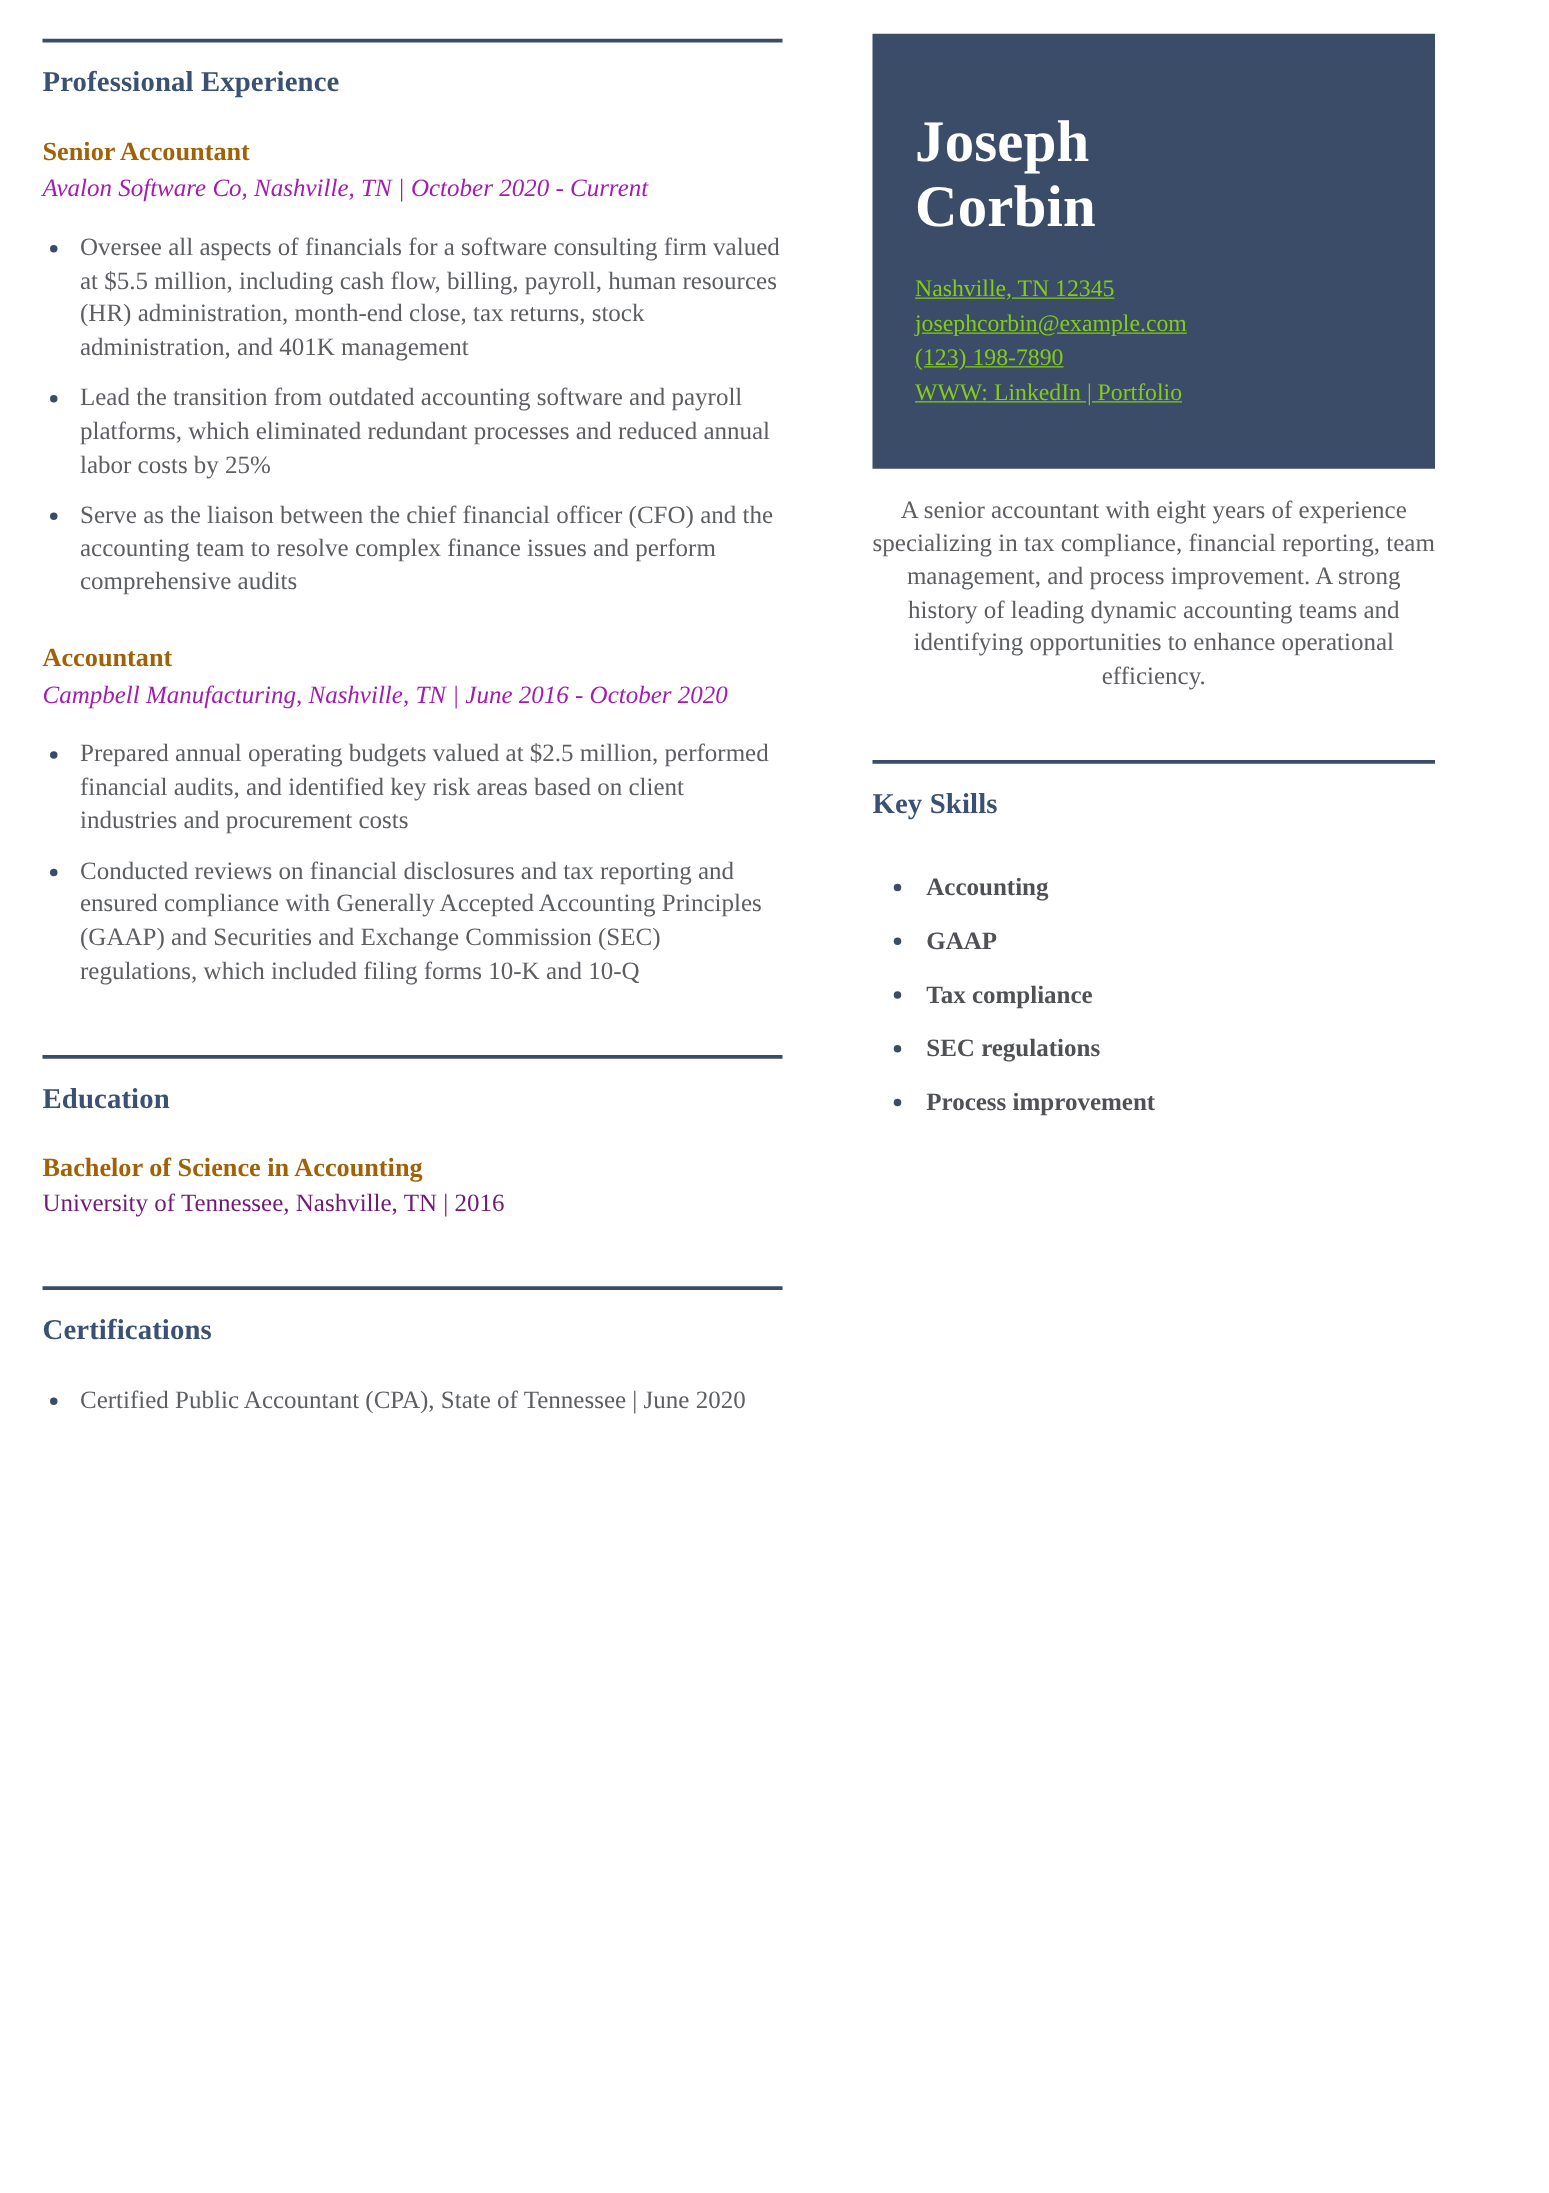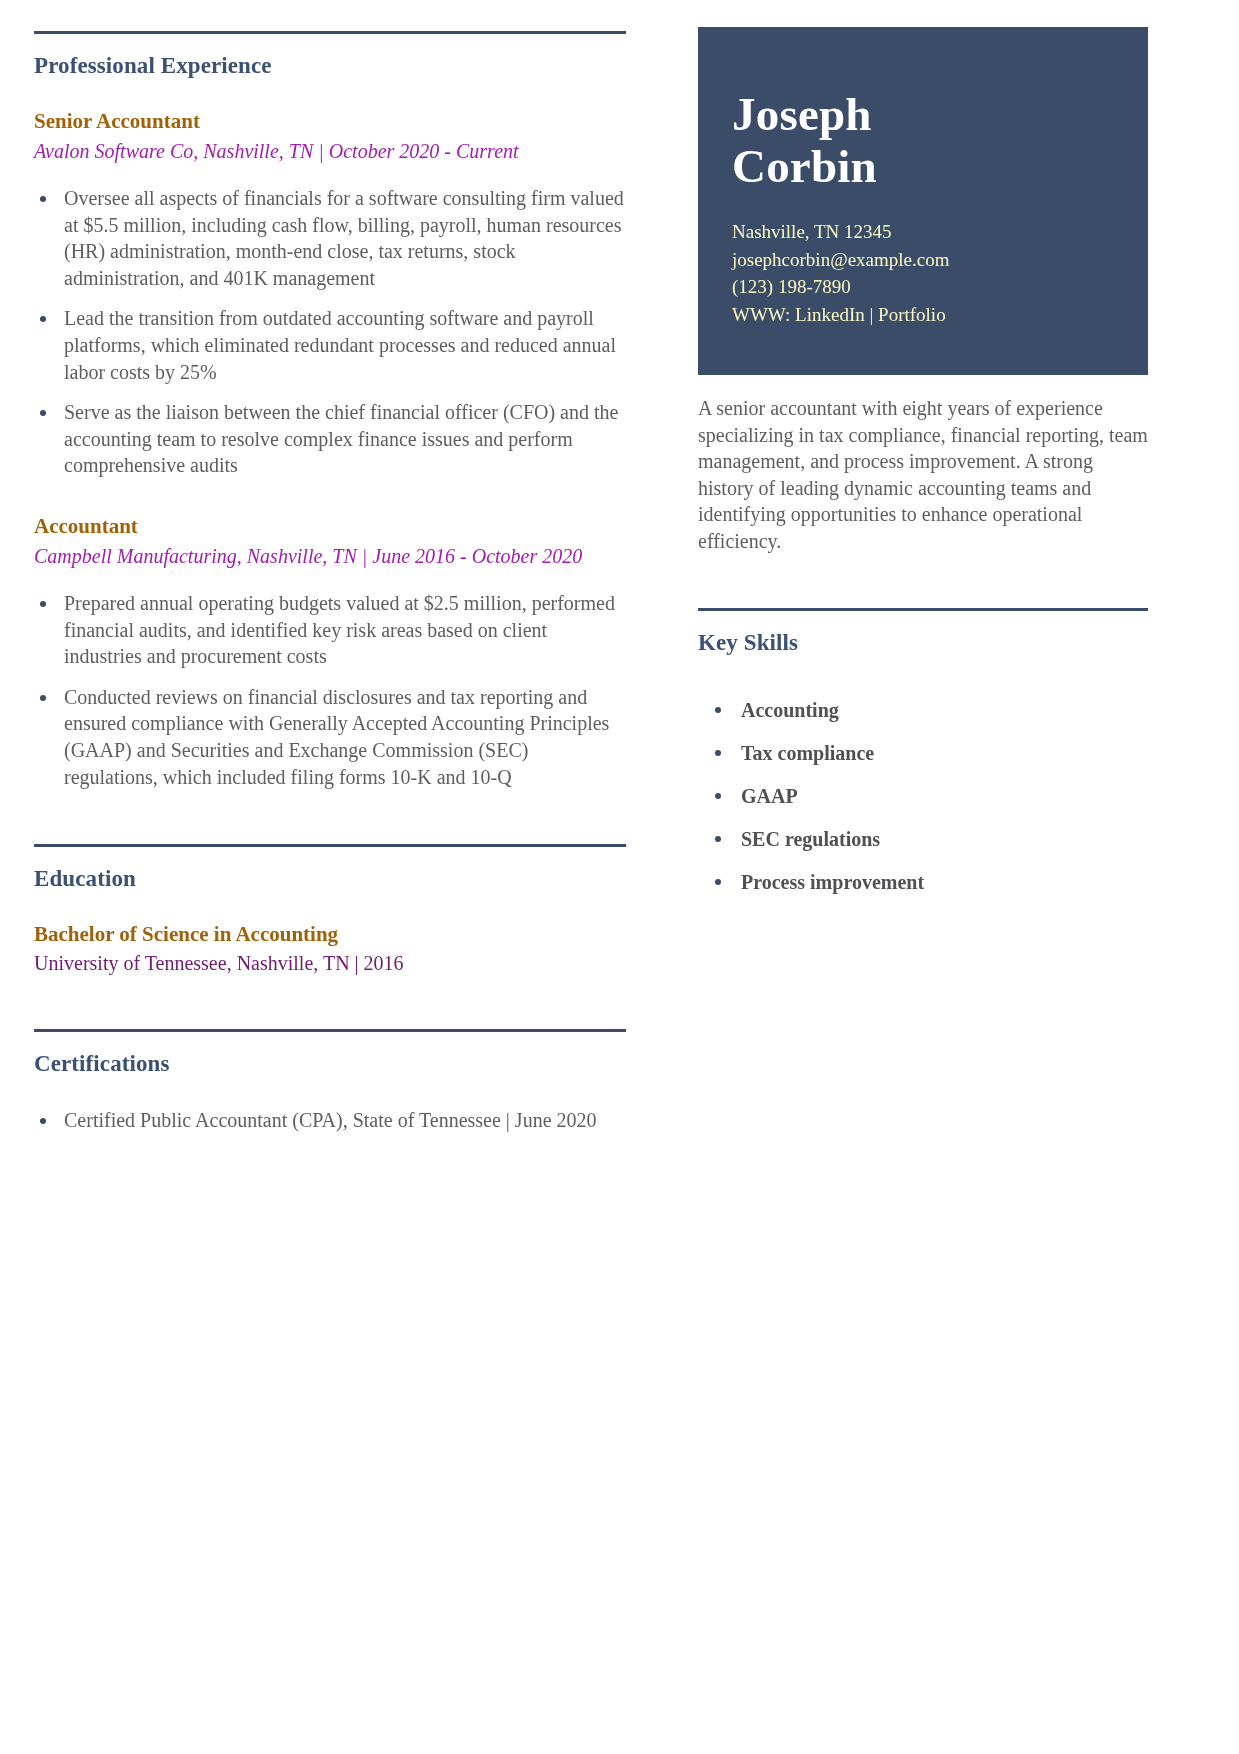--- a/index.html
+++ b/index.html
@@ -120,30 +120,32 @@
     font-size: 47px;
     font-weight: bold;
     line-height: 1.1;
     margin: 0;
     letter-spacing: 0.2px;
   }
   .contact {
     margin-top: 26px;
   }
   .contact div {
-    color: #fef9c3;
+    color: #84cc16;
     font-size: 19px;
     line-height: 1.45;
+    text-decoration: underline;
   }
 
   
   .summary {
     font-size: 20px;
     line-height: 1.33;
     color: #5c5e62;
+    text-align: center;
   }
 
   
   ul.skills {
     list-style: none;
     margin: 11px;
     padding: 0;
   }
   ul.skills > li {
     position: relative;
@@ -245,21 +247,21 @@
     <div class="summary">A senior accountant with eight years of experience specializing in tax compliance, financial reporting, team management, and process improvement. A strong history of leading dynamic accounting teams and identifying opportunities to enhance operational efficiency.</div>
 
     <div style="height:53px"></div>
     <div class="rule"></div>
     <div style="height:19px"></div>
     <h2 class="section-title">Key Skills</h2>
 
     <div style="height:31px"></div>
     <ul class="skills">
       <li><span class="dot"></span><span>Accounting</span></li>
+      <li><span class="dot"></span><span>GAAP</span></li>
       <li><span class="dot"></span><span>Tax compliance</span></li>
-      <li><span class="dot"></span><span>GAAP</span></li>
       <li><span class="dot"></span><span>SEC regulations</span></li>
       <li><span class="dot"></span><span>Process improvement</span></li>
     </ul>
 
   </div>
 
 </div>
 
 </body></html>

